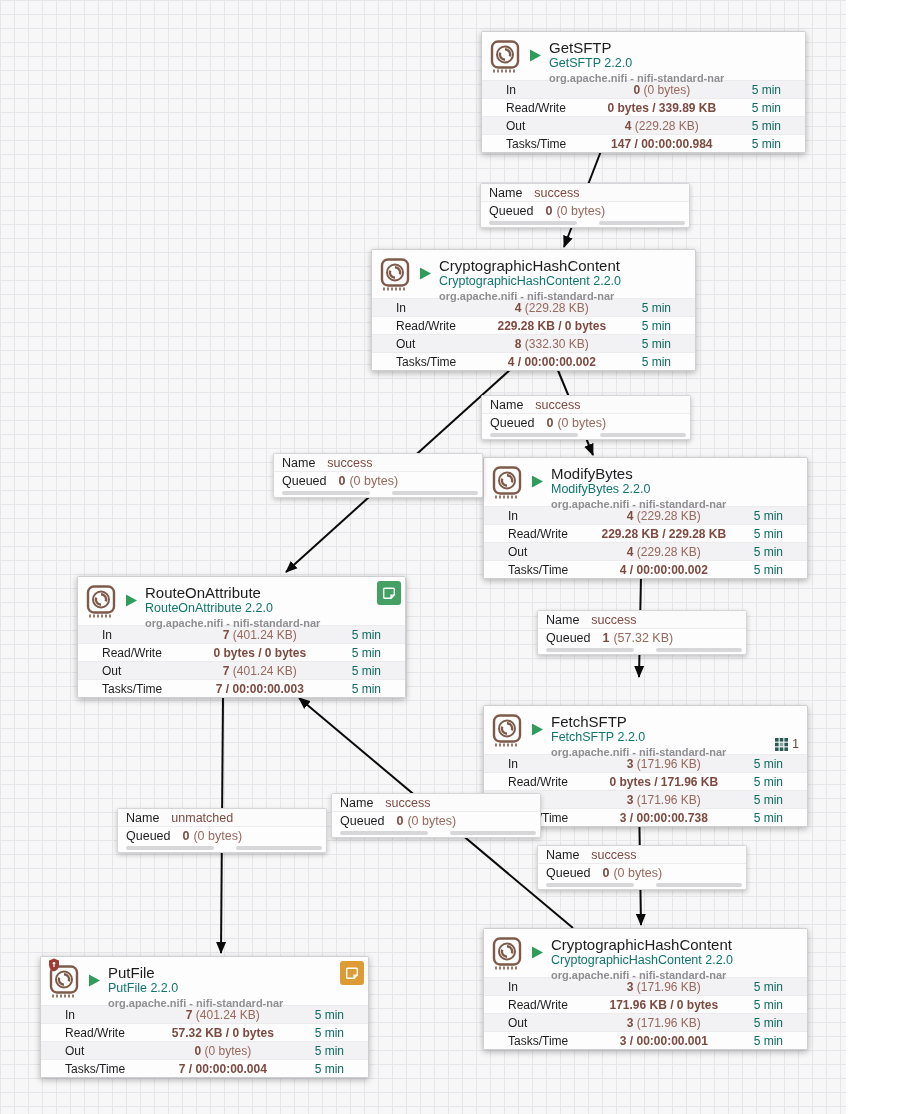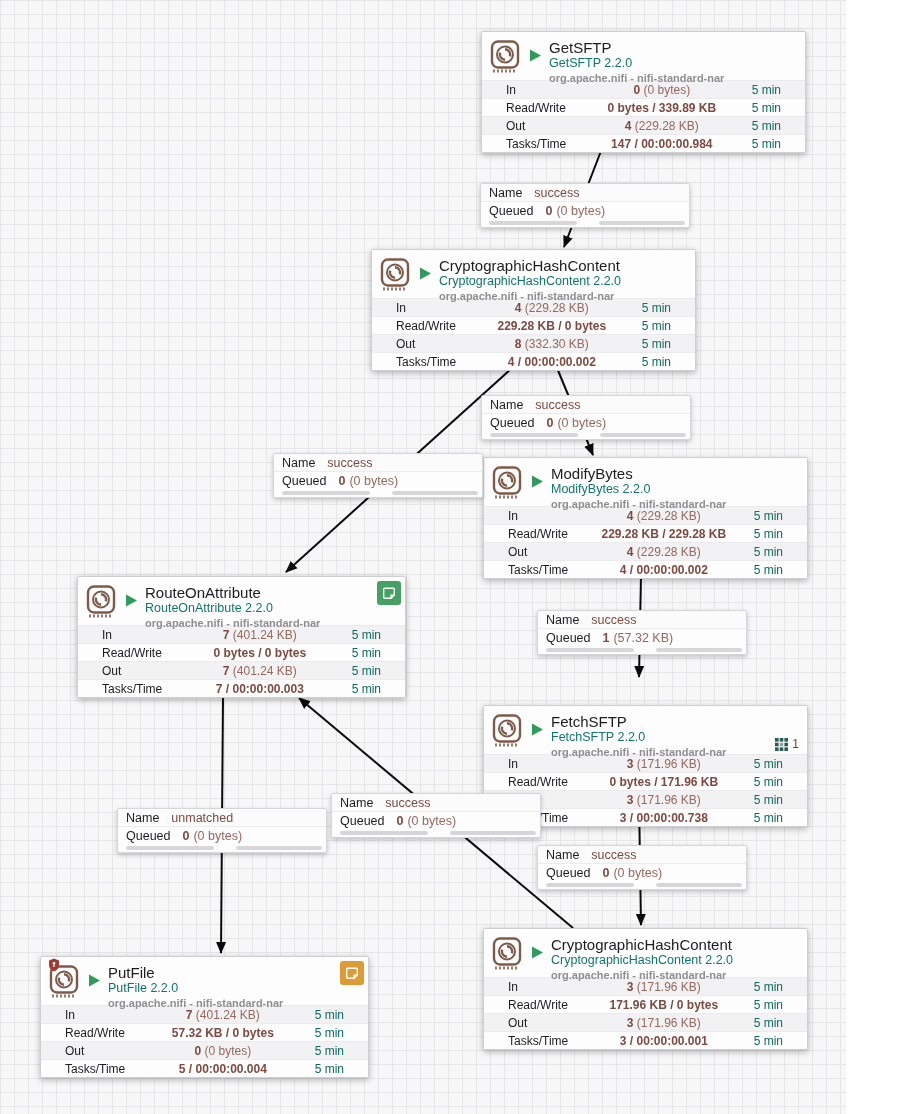--- a/index.html
+++ b/index.html
@@ -367,21 +367,21 @@
       <span class="s-val"><b>57.32 KB / 0 bytes</b></span>
       <span class="s-win">5 min</span>
     </div>
     <div class="srow alt">
       <span class="s-label">Out</span>
       <span class="s-val"><b>0</b>&nbsp;<span class="lite">(0 bytes)</span></span>
       <span class="s-win">5 min</span>
     </div>
     <div class="srow">
       <span class="s-label">Tasks/Time</span>
-      <span class="s-val"><b>5 / 00:00:00.004</b></span>
+      <span class="s-val"><b>7 / 00:00:00.004</b></span>
       <span class="s-win">5 min</span>
     </div>
   </div>
 
   <div class="proc" style="left:483px;top:928px;">
     <div class="proc-hd">
       <span class="proc-icon">
         <svg width="32" height="34" viewBox="0 0 32 34">
             <rect x="3" y="1.5" width="26" height="26" rx="6" fill="#fdfdfd" stroke="#7d5a49" stroke-width="2.4"></rect>
             <circle cx="16" cy="14.5" r="8" fill="none" stroke="#7d5a49" stroke-width="2"></circle>

